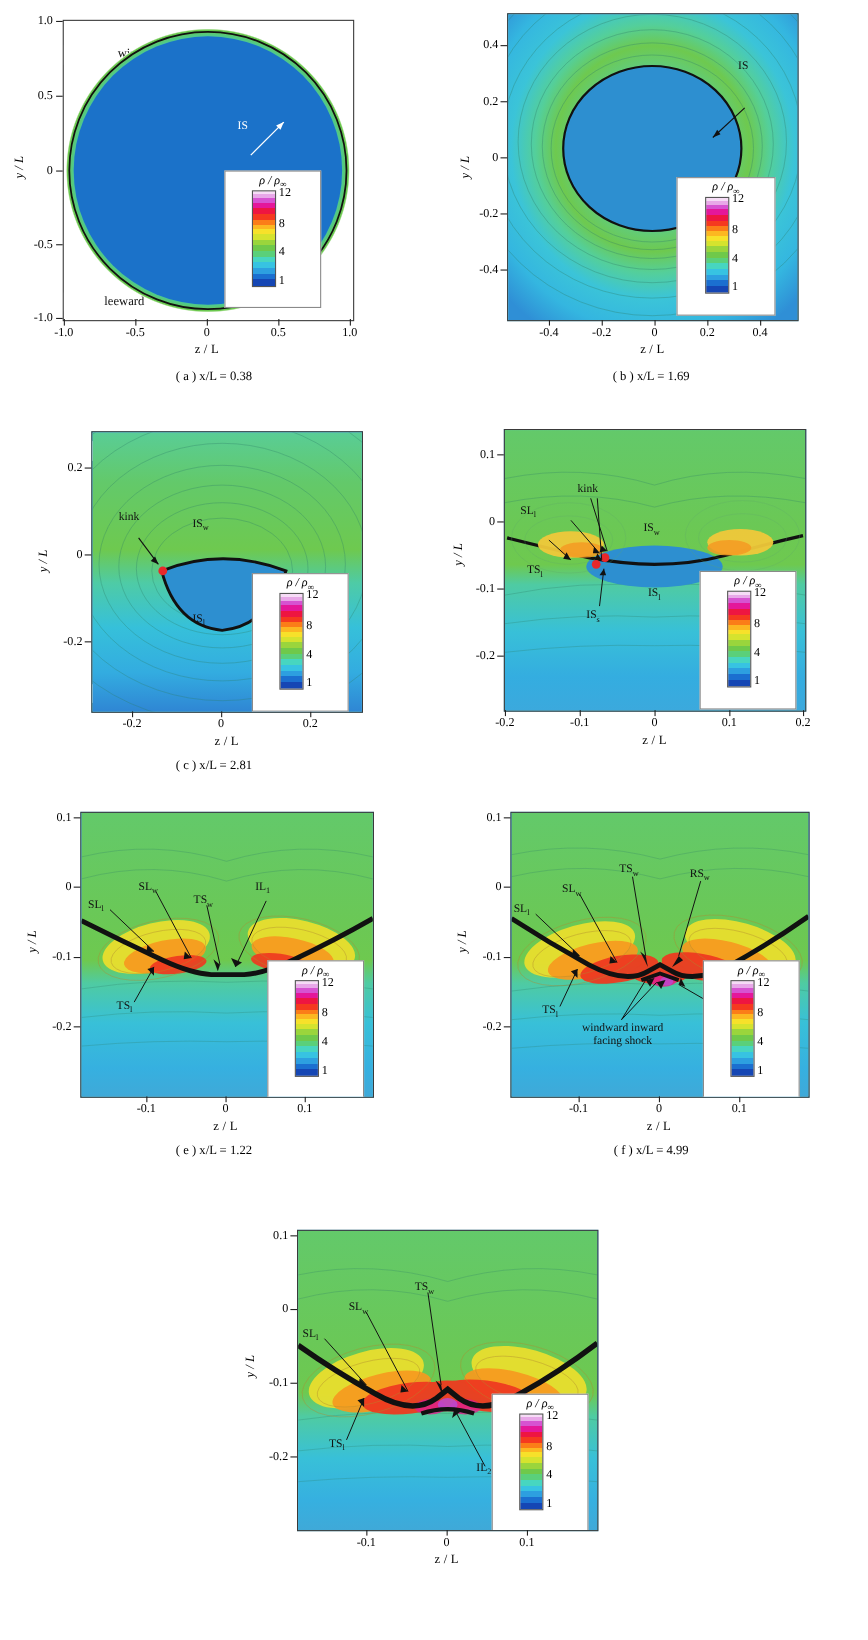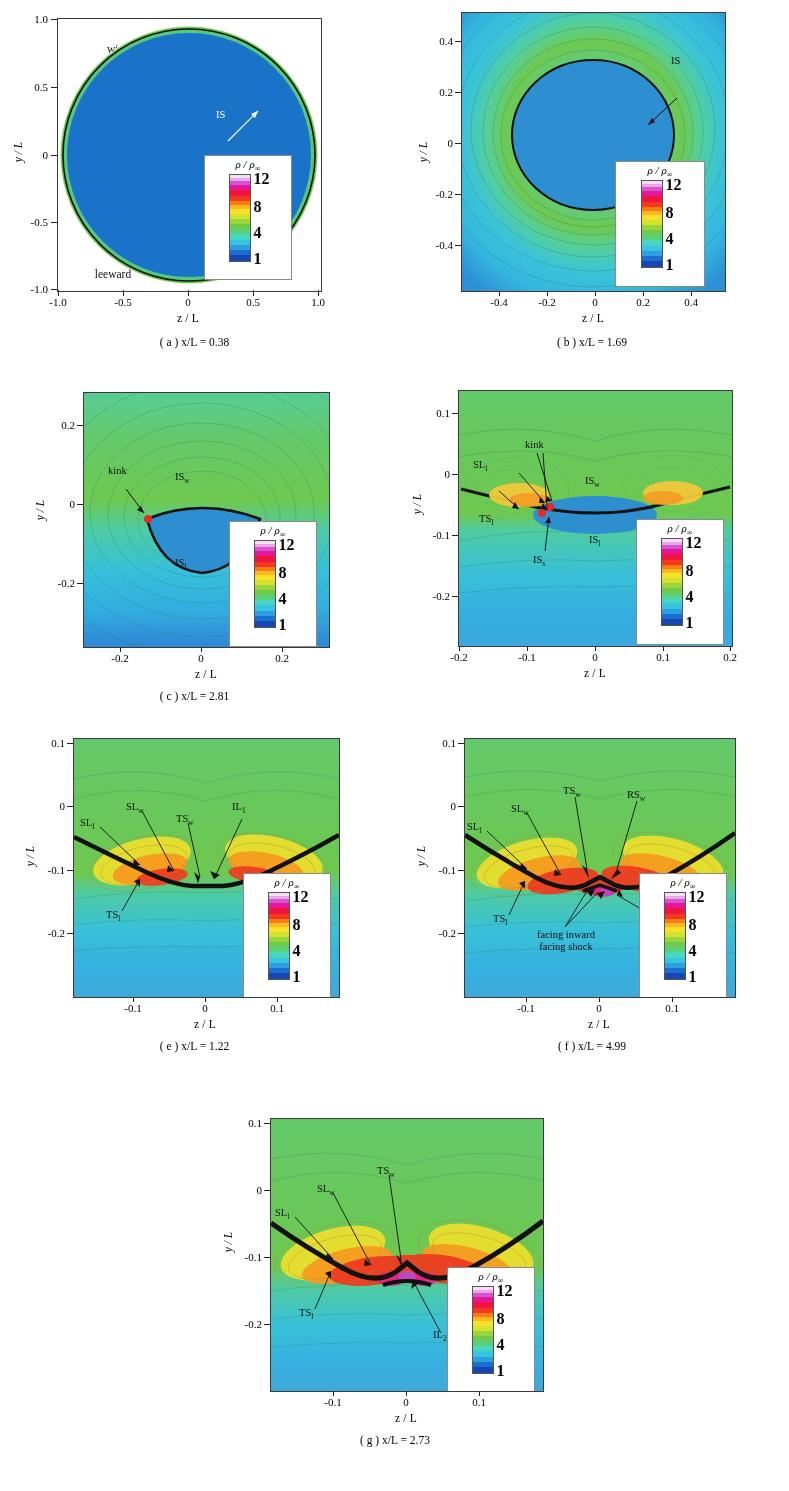--- a/index.html
+++ b/index.html
@@ -56,21 +56,21 @@
         #f7e12a 55%,  #f7e12a 60%,
         #fcb721 60%,  #fcb721 65%,
         #fb7d18 65%,  #fb7d18 70%,
         #f5391f 70%,  #f5391f 76%,
         #ee1541 76%,  #ee1541 82%,
         #e4179a 82%,  #e4179a 88%,
         #d653d1 88%,  #d653d1 93%,
         #e8a8e8 93%,  #e8a8e8 97%,
         #f6dcf6 97%,  #f6dcf6 100%);}
   .legend .lticks{position:relative;width:17px;}
-  .legend .lticks span{position:absolute;left:3px;font-size:16px;line-height:1;font-weight:bold;}
+  .legend .lticks span{position:absolute;left:3px;font-size:11px;line-height:1;}
 </style>
 </head>
 <body>
 
 <div class="figure">
 
   <div class="panel a" style="left:0px;top:0px;width:389px;height:360px;">
     <div class="plotbox" style="left:57px;top:18px;width:263px;height:272px;">
       <svg class="ovl" viewBox="0 0 263 272" preserveAspectRatio="none">
         <defs>
@@ -535,21 +535,21 @@
       </svg>
       <div class="wl" style="left:6px;top:6px;width:116px;">windward</div>
       <div class="wl" style="left:6px;bottom:8px;width:96px;">leeward</div>
       <div class="anno" style="left:2px;top:82px;">SL<sub>l</sub></div>
       <div class="anno" style="left:46px;top:64px;">SL<sub>w</sub></div>
       <div class="anno" style="left:98px;top:46px;">TS<sub>w</sub></div>
       <div class="anno" style="left:162px;top:50px;">RS<sub>w</sub></div>
       <div class="anno" style="left:28px;top:174px;">TS<sub>l</sub></div>
       <div class="anno" style="left:190px;top:176px;">RS<sub>l</sub></div>
       <div class="anno multiline" style="left:46px;top:190px;width:110px;text-align:center;">
-        <span>facing inward</span><br>
+        <span>windward inward</span><br>
         <span>facing shock</span>
       </div>
       <div class="legend" style="left:174px;top:134px;width:86px;height:124px;">
         <div class="ltitle">ρ / ρ<sub>∞</sub></div>
         <div class="lbody">
           <div class="lbar" style="height:86px;"></div>
           <div class="lticks">
             <span style="top:-3px;">12</span>
               <span style="top:25px;">8</span>
             <span style="top:51px;">4</span>
@@ -671,16 +671,15 @@
     <div class="tmark h" style="left:66px;top:33px;width:6px;height:1px;background:#222;"></div>
     <div class="tmark h" style="left:66px;top:100px;width:6px;height:1px;background:#222;"></div>
     <div class="tmark h" style="left:66px;top:167px;width:6px;height:1px;background:#222;"></div>
     <div class="tmark h" style="left:66px;top:234px;width:6px;height:1px;background:#222;"></div>
     <div class="tick-y" style="left:28px;top:27px;width:36px;">0.1</div>
     <div class="tick-y" style="left:28px;top:94px;width:36px;">0</div>
     <div class="tick-y" style="left:24px;top:161px;width:40px;">-0.1</div>
     <div class="tick-y" style="left:24px;top:228px;width:40px;">-0.2</div>
     <div class="axtitle-x" style="left:158px;top:322px;width:100px;">z / L</div>
     <div class="axtitle-y" style="left:-10px;top:146px;width:80px;text-align:center;">y / L</div>
-    <div class="caption" style="left:0;top:344px;">( g ) x/L = 2.73</div>
   </div>
 
 </div>
 
 </body></html>

